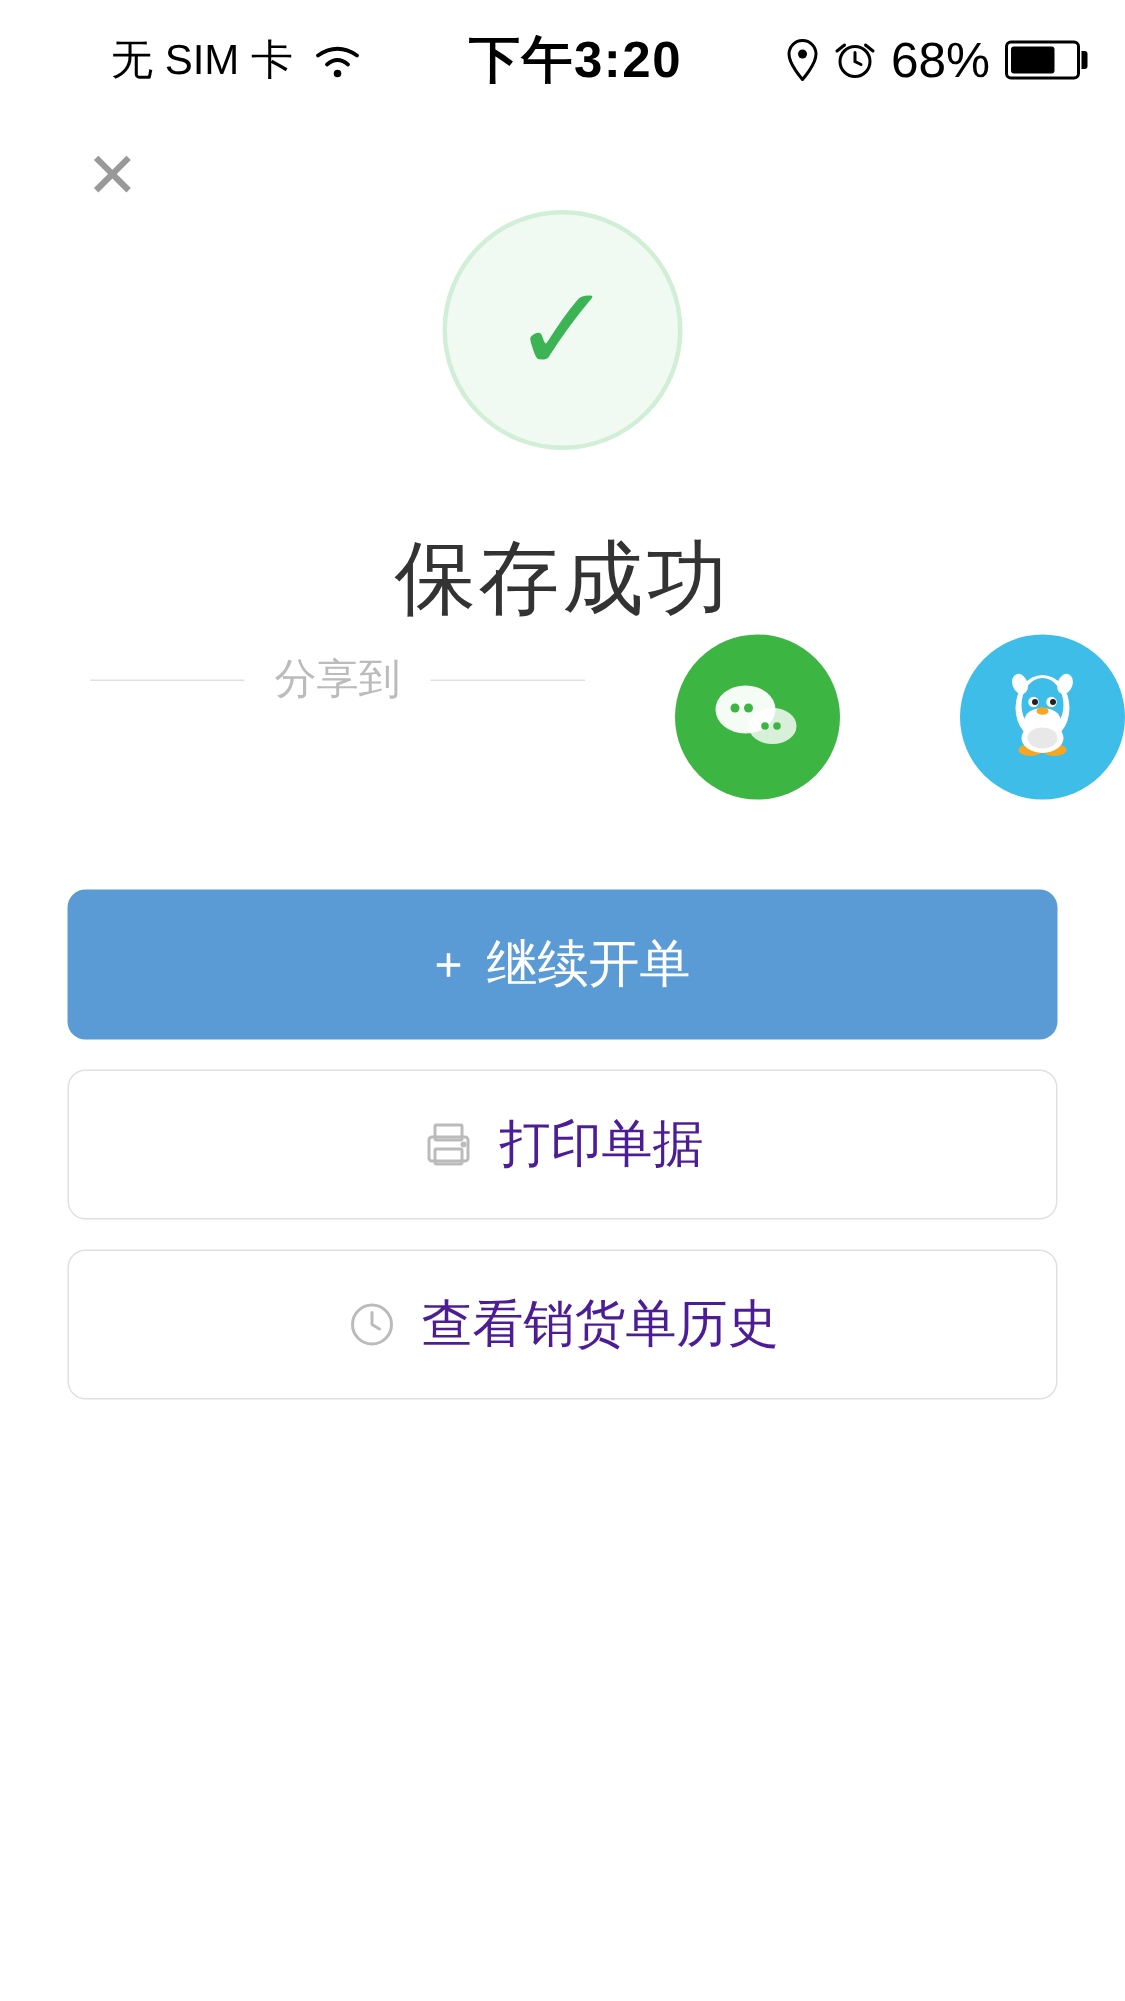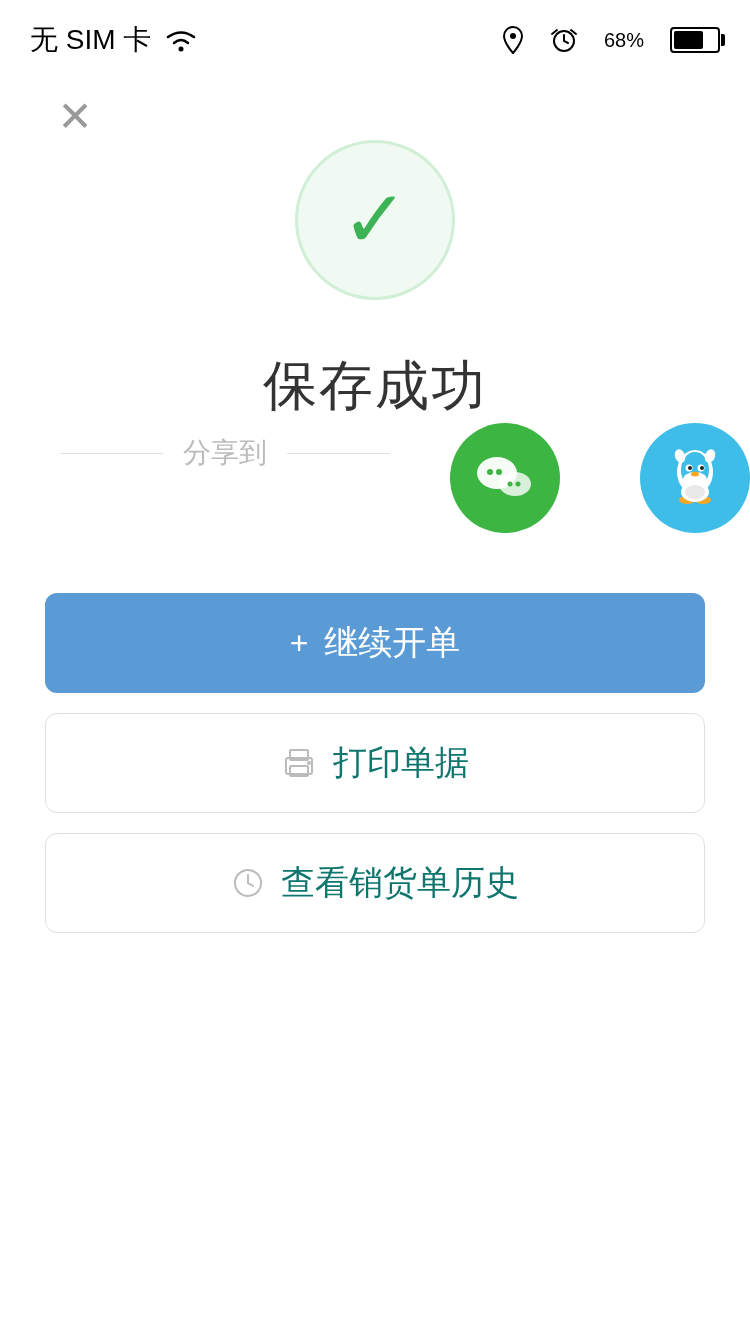--- a/index.html
+++ b/index.html
@@ -22,36 +22,37 @@
       padding: 0 30px;
       background: #fff;
     }
     .status-left {
       display: flex;
       align-items: center;
       gap: 12px;
       font-size: 28px;
       color: #000;
       font-weight: 500;
+      margin-left: 44px;
     }
     .wifi-icon {
       width: 36px;
       height: 26px;
     }
     .status-center {
       font-size: 34px;
       font-weight: 600;
       color: #000;
       letter-spacing: 1px;
     }
     .status-right {
       display: flex;
       align-items: center;
-      gap: 26px;
-      font-size: 20px;
+      gap: 10px;
+      font-size: 33px;
       color: #000;
     }
     .battery-icon {
       width: 50px;
       height: 26px;
       border: 2px solid #000;
       border-radius: 4px;
       position: relative;
       display: inline-flex;
       align-items: center;
@@ -206,39 +207,40 @@
       font-size: 34px;
     }
     .btn-primary {
       background: #5b9bd5;
       border: none;
       color: #fff;
     }
     .btn-secondary {
       background: #fff;
       border: 1px solid #e0e0e0;
-      color: #0f766e;
+      color: #4c1d95;
     }
     .btn-icon {
       font-size: 32px;
     }
   </style>
 </head>
 <body>
 
 <div class="status-bar">
   <div class="status-left">
     <span>无 SIM 卡</span>
     <svg class="wifi-icon" viewBox="0 0 36 26" fill="none">
       <path d="M18 22 Q18 22 18 22" stroke="#000" stroke-width="3" stroke-linecap="round"></path>
       <path d="M11 16 Q18 10 25 16" stroke="#000" stroke-width="2.5" fill="none" stroke-linecap="round"></path>
       <path d="M5 10 Q18 1 31 10" stroke="#000" stroke-width="2.5" fill="none" stroke-linecap="round"></path>
       <circle cx="18" cy="22" r="2.5" fill="#000"></circle>
     </svg>
   </div>
+  <div class="status-center">下午3:20</div>
   <div class="status-right">
     <svg width="22" height="28" viewBox="0 0 22 28" fill="none">
       <path d="M11 1 C6 1 2 5 2 10 C2 17 11 27 11 27 C11 27 20 17 20 10 C20 5 16 1 11 1Z" stroke="#000" stroke-width="2" fill="none"></path>
       <circle cx="11" cy="10" r="3" fill="#000"></circle>
     </svg>
     <svg width="28" height="28" viewBox="0 0 28 28" fill="none">
       <circle cx="14" cy="15" r="10" stroke="#000" stroke-width="2" fill="none"></circle>
       <path d="M14 9 L14 15 L18 17" stroke="#000" stroke-width="2" stroke-linecap="round"></path>
       <path d="M2 8 L7 4" stroke="#000" stroke-width="2" stroke-linecap="round"></path>
       <path d="M26 8 L21 4" stroke="#000" stroke-width="2" stroke-linecap="round"></path>

